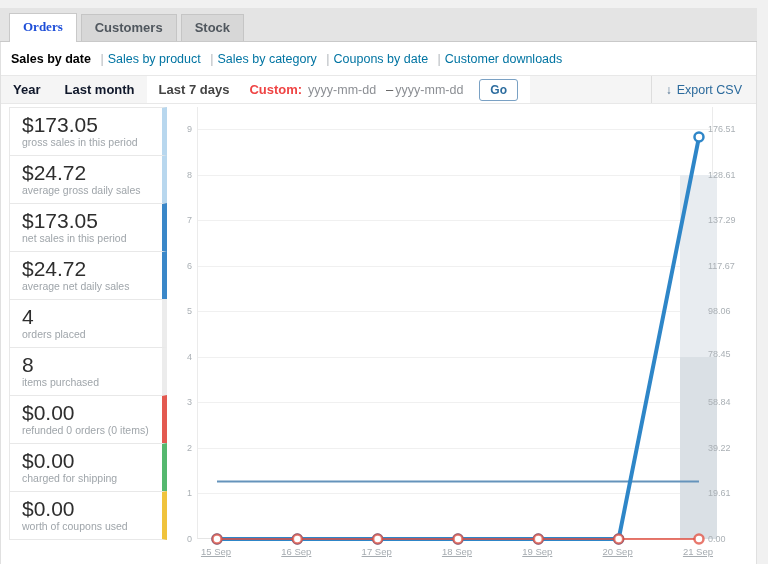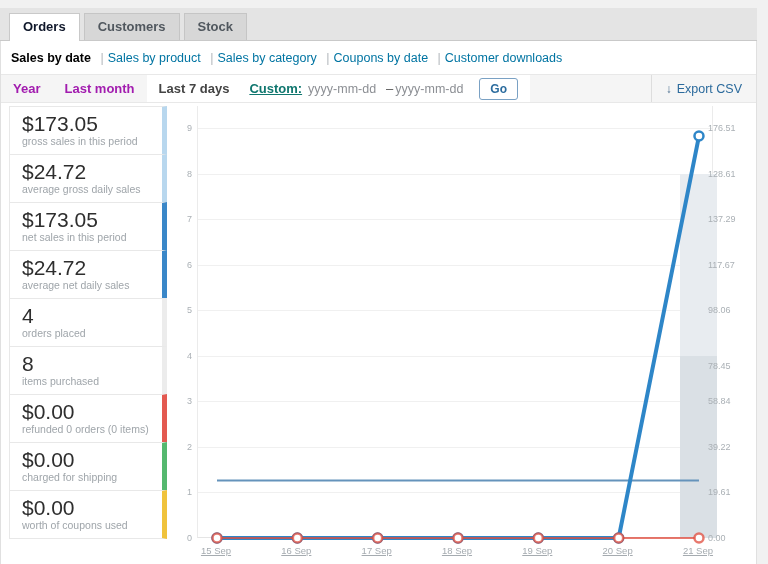--- a/index.html
+++ b/index.html
@@ -1,37 +1,37 @@
 <!DOCTYPE html>
 <html><head>
 <meta charset="utf-8">
 <style>
   * { margin:0; padding:0; box-sizing:border-box; }
   html,body { width:768px; height:564px; background:#f1f1f1; font-family:"Liberation Sans", sans-serif; overflow:hidden; }
 
   
   .tabbar { margin:8px 11px 0 0; background:#e4e4e4; border-bottom:1px solid #c9c9c9; padding:5px 0 0 9px; display:flex; gap:4px; align-items:flex-end; }
   .tab { background:#d7d7d7; border:1px solid #c5c5c5; border-bottom:none; padding:5px 13px 6px; font-size:13px; font-weight:bold; color:#50575e; cursor:pointer; }
-  .tab.active { background:#fff; border-color:#c9c9c9; color:#0f172a; margin-bottom:-1px; padding-bottom:7px; }
+  .tab.active { background:#fff; border-color:#c9c9c9; color:#1d4ed8; margin-bottom:-1px; padding-bottom:7px;font-family:Liberation Serif, serif; }
 
   
   .panel { margin:0 11px 0 0; background:#fff; border:1px solid #e0e0e0; border-top:none; min-height:509px; }
 
   
   .subnav { padding:10px 10px 9px 10px; font-size:12.5px; color:#9aa0a5; }
   .subnav .current { color:#000; font-weight:bold; }
   .subnav a { color:#0074a2; text-decoration:none; cursor:pointer; }
   .subnav .sep { color:#b4b9be; margin:0 4px 0 6px; }
 
   
   .filterbar { background:#f5f5f5; border-top:1px solid #e8e8e8; border-bottom:1px solid #e8e8e8; display:flex; align-items:stretch; height:29px; font-size:13px; }
-  .range-link { display:flex; align-items:center; padding:0 12px; color:#a21caf; font-weight:bold; cursor:pointer; }
+  .range-link { display:flex; align-items:center; padding:0 12px; color:#0f172a; font-weight:bold; cursor:pointer; }
   .range-active-zone { background:#fff; display:flex; align-items:center; padding:0 12px 0 0; }
   .range-link.active { background:#fff; color:#444; cursor:default; }
-  .custom-label { font-weight:bold; color:#0f766e; margin:0 6px 0 8px;text-decoration:underline; }
+  .custom-label { font-weight:bold; color:#ef4444; margin:0 6px 0 8px; }
   .date-input { border:0; background:transparent; width:76px; font-size:12.5px; font-family:"Liberation Sans",sans-serif; color:#555; outline:none; }
   .date-input::placeholder { color:#8c8f94; }
   .dash { color:#555; margin:0 2px; }
   .go-btn { margin-left:8px; background:#fff; border:1px solid #7aa1c4; border-radius:3px; color:#2c6c9e; font-weight:bold; font-size:12px; padding:3px 10px; cursor:pointer; font-family:"Liberation Sans",sans-serif; }
   .filter-spacer { flex:1; }
   .export-zone { border-left:1px solid #ddd; display:flex; align-items:center; padding:0 14px; }
   .export-zone a { color:#2b6a9c; text-decoration:none; font-size:12.5px; cursor:pointer; }
   .export-zone .arrow { margin-right:5px; color:#4b6e8e; font-size:12px; }
 
   
@@ -167,21 +167,21 @@
         </div>
     <div class="ytick left" style="top: 427px;">0</div>
         <div class="ytick right" style="top: 427px;">0.00</div>
         <div class="ytick left" style="top: 381.444px;">1</div>
         <div class="ytick right" style="top: 381.444px;">19.61</div>
         <div class="ytick left" style="top: 335.889px;">2</div>
         <div class="ytick right" style="top: 335.889px;">39.22</div>
         <div class="ytick left" style="top: 290.333px;">3</div>
         <div class="ytick right" style="top: 290.333px;">58.84</div>
         <div class="ytick left" style="top: 244.778px;">4</div>
-        <div class="ytick right" style="top: 255px;">78.45</div>
+        <div class="ytick right" style="top: 242px;">78.45</div>
         <div class="ytick left" style="top: 199.222px;">5</div>
         <div class="ytick right" style="top: 199.222px;">98.06</div>
         <div class="ytick left" style="top: 153.667px;">6</div>
         <div class="ytick right" style="top: 153.667px;">117.67</div>
         <div class="ytick left" style="top: 108.111px;">7</div>
         <div class="ytick right" style="top: 108.111px;">137.29</div>
         <div class="ytick left" style="top: 62.5556px;">8</div>
         <div class="ytick right" style="top: 62.5556px;">128.61</div>
         <div class="ytick left" style="top: 17px;">9</div>
         <div class="ytick right" style="top: 17px;">176.51</div>

